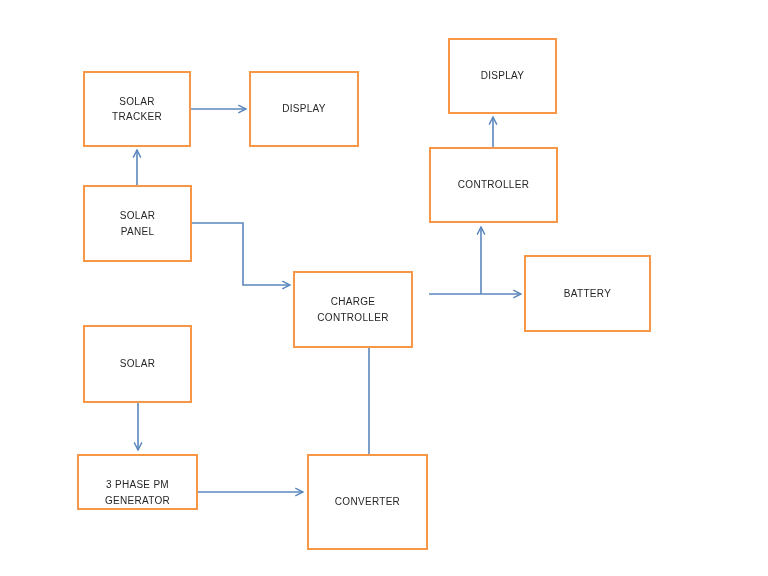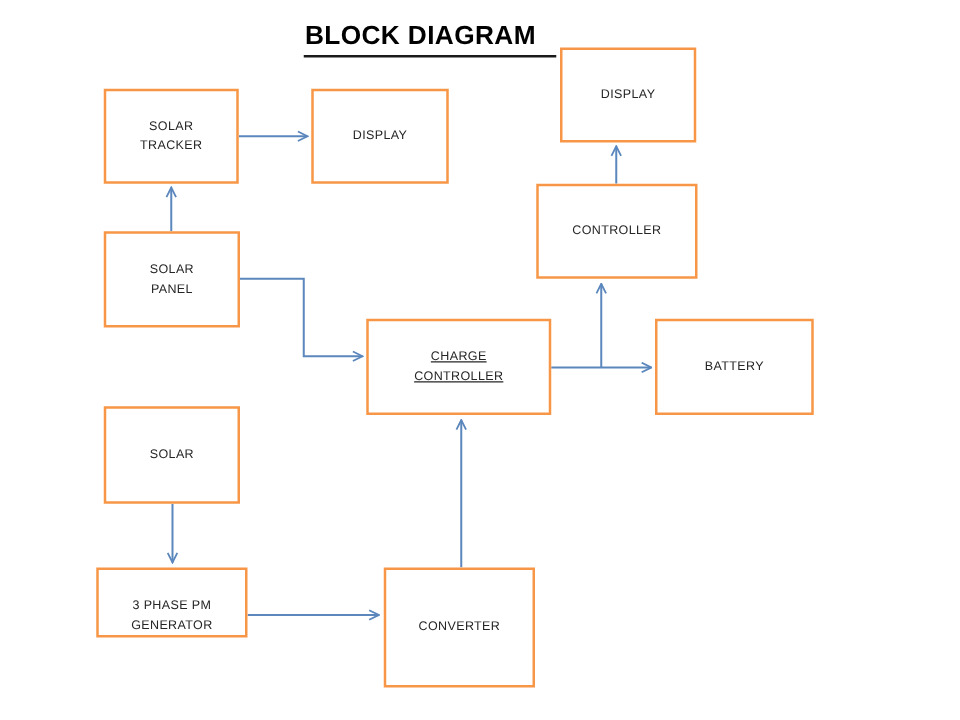--- a/index.html
+++ b/index.html
@@ -48,21 +48,20 @@
     line-height:1.55;
     letter-spacing:0.3px;
     color:var(--text);
     white-space:pre-line;
   }
 </style>
 </head>
 <body>
 
 <div class="canvas">
-  <div class="diagram-title">BLOCK DIAGRAM</div>
 
   <svg class="edge-layer" width="768" height="576" viewBox="0 0 768 576">
     <defs>
       <marker id="arrowhead" viewBox="0 0 10 10" refX="9" refY="5" markerWidth="6" markerHeight="6" orient="auto-start-reverse">
         <path d="M1,1 L9,5 L1,9" fill="none" stroke="#5B87BD" stroke-width="1.5"></path>
       </marker>
     </defs>
   <polyline class="edge" points="191,109 246,109" marker-end="url(#arrowhead)"></polyline>
       <polyline class="edge" points="137,185 137,150" marker-end="url(#arrowhead)"></polyline>
       <polyline class="edge" points="192,223 243,223 243,285 290,285" marker-end="url(#arrowhead)"></polyline>
@@ -75,21 +74,21 @@
     </svg>
 
   <div>
       <div class="node" style="left: 83px; top: 71px; width: 108px; height: 76px;"><span>SOLAR
 TRACKER</span></div>
       <div class="node" style="left: 249px; top: 71px; width: 110px; height: 76px;"><span>DISPLAY</span></div>
       <div class="node" style="left: 448px; top: 38px; width: 109px; height: 76px;"><span>DISPLAY</span></div>
       <div class="node" style="left: 429px; top: 147px; width: 129px; height: 76px;"><span>CONTROLLER</span></div>
       <div class="node" style="left: 83px; top: 185px; width: 109px; height: 77px;"><span>SOLAR
 PANEL</span></div>
-      <div class="node" style="left: 293px; top: 255px; width: 148px; height: 77px; text-decoration: underline;"><span>CHARGE
+      <div class="node" style="left: 293px; top: 271px; width: 120px; height: 77px;"><span>CHARGE
 CONTROLLER</span></div>
       <div class="node" style="left: 524px; top: 255px; width: 127px; height: 77px;"><span>BATTERY</span></div>
       <div class="node" style="left: 83px; top: 325px; width: 109px; height: 78px;"><span>SOLAR</span></div>
       <div class="node" style="left: 77px; top: 454px; width: 121px; height: 56px; align-items: flex-end;"><span>3 PHASE PM
 GENERATOR</span></div>
       <div class="node" style="left: 307px; top: 454px; width: 121px; height: 96px;"><span>CONVERTER</span></div>
     </div>
 </div>
 
 </body></html>

